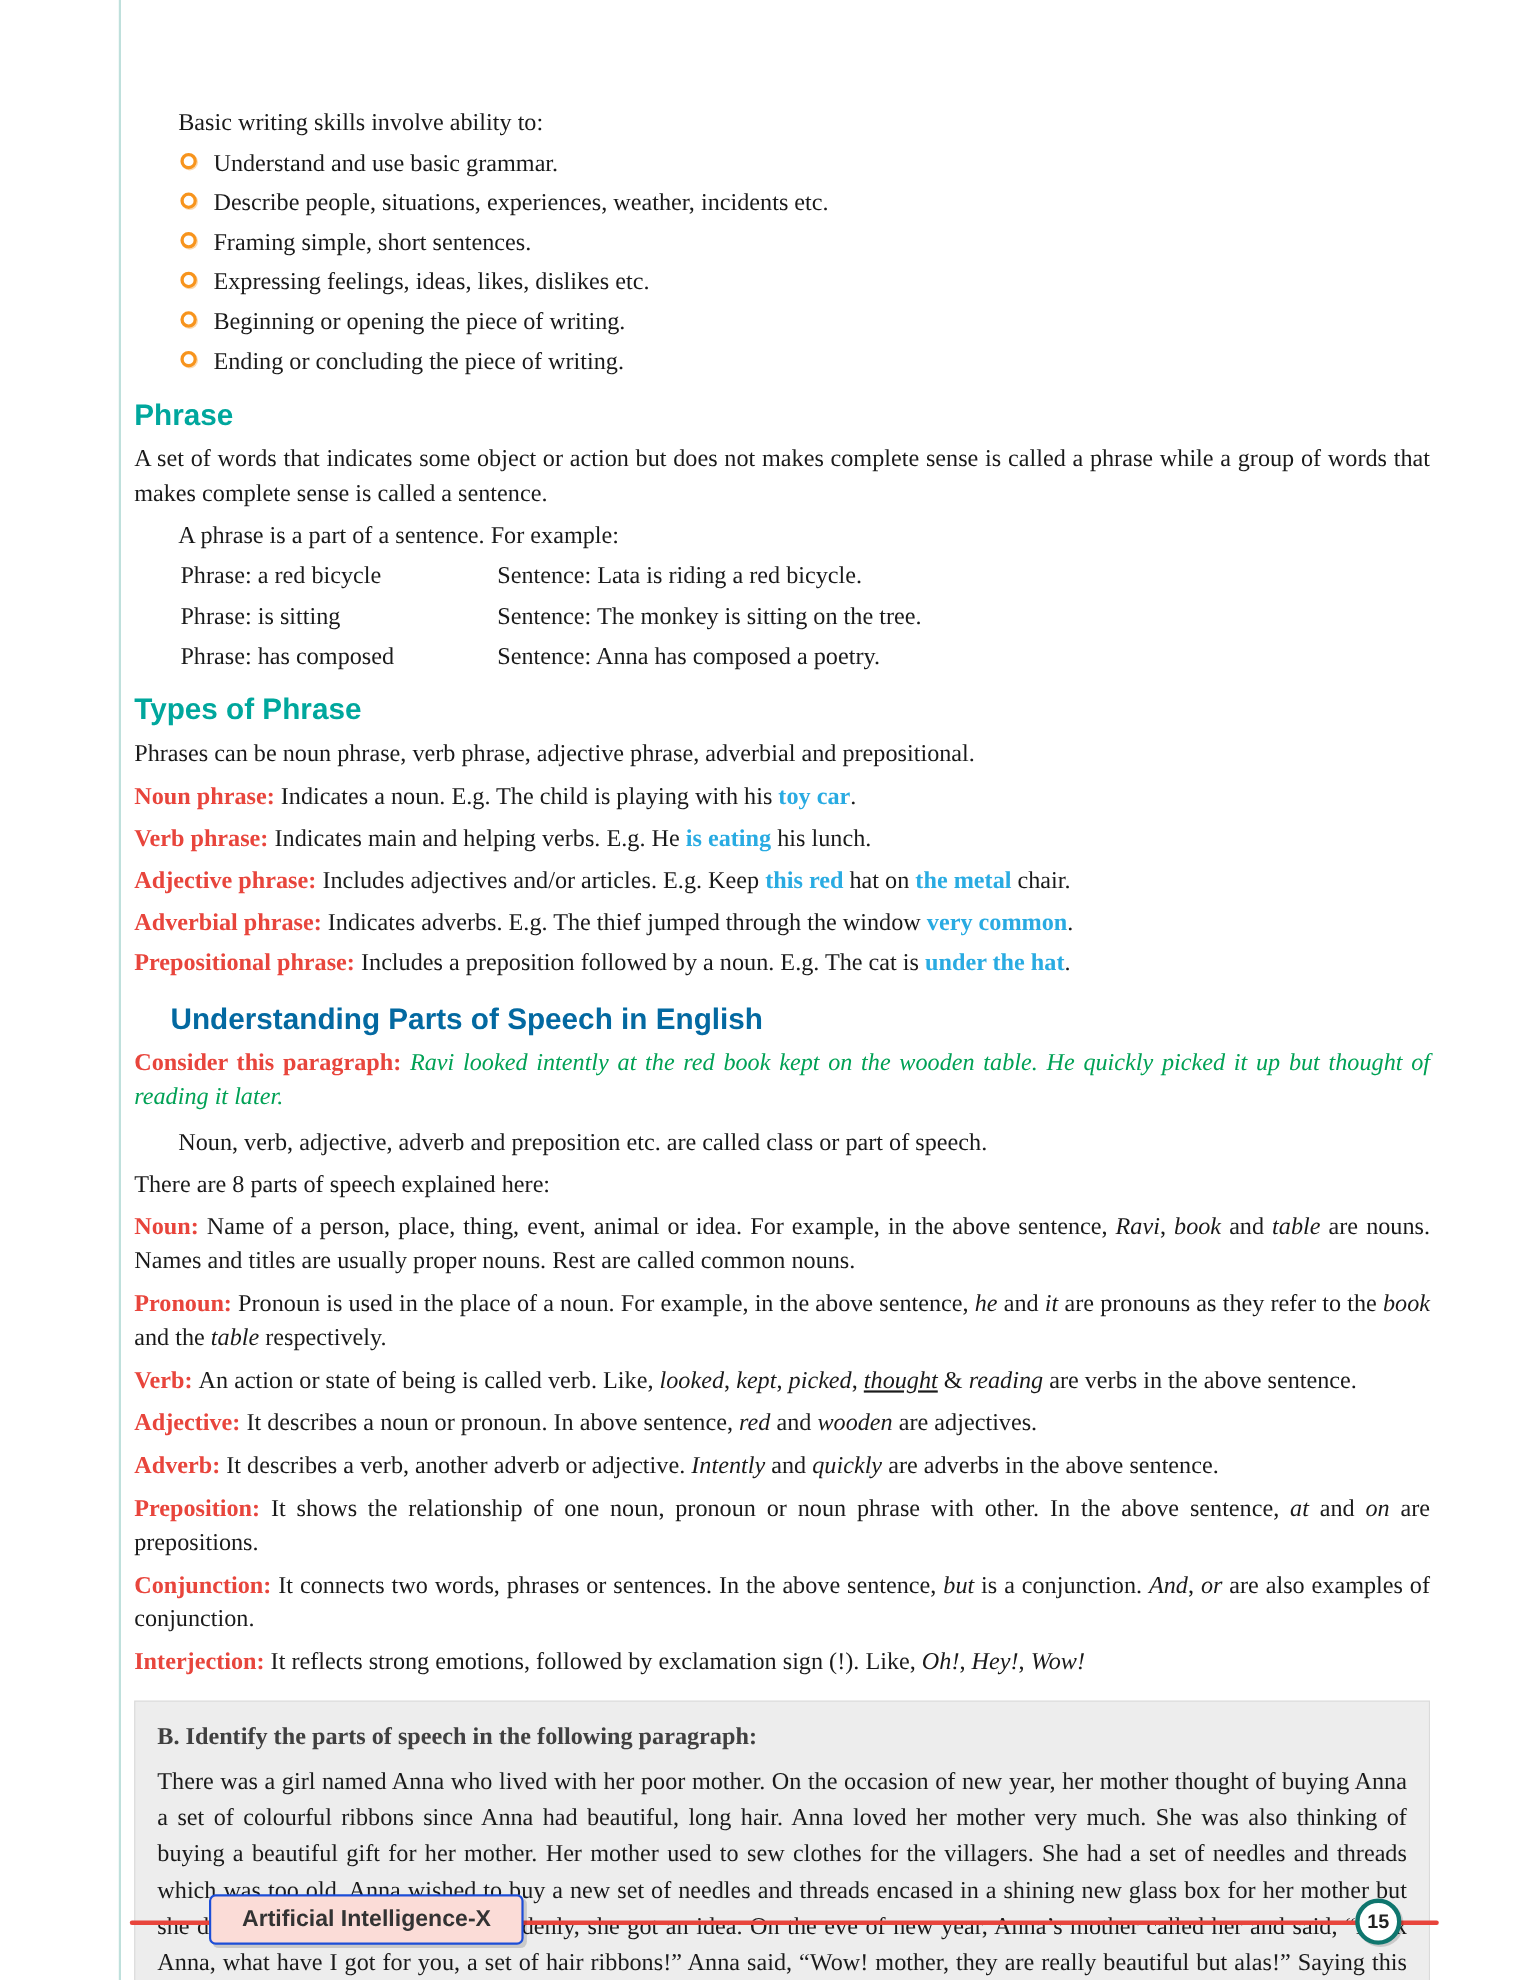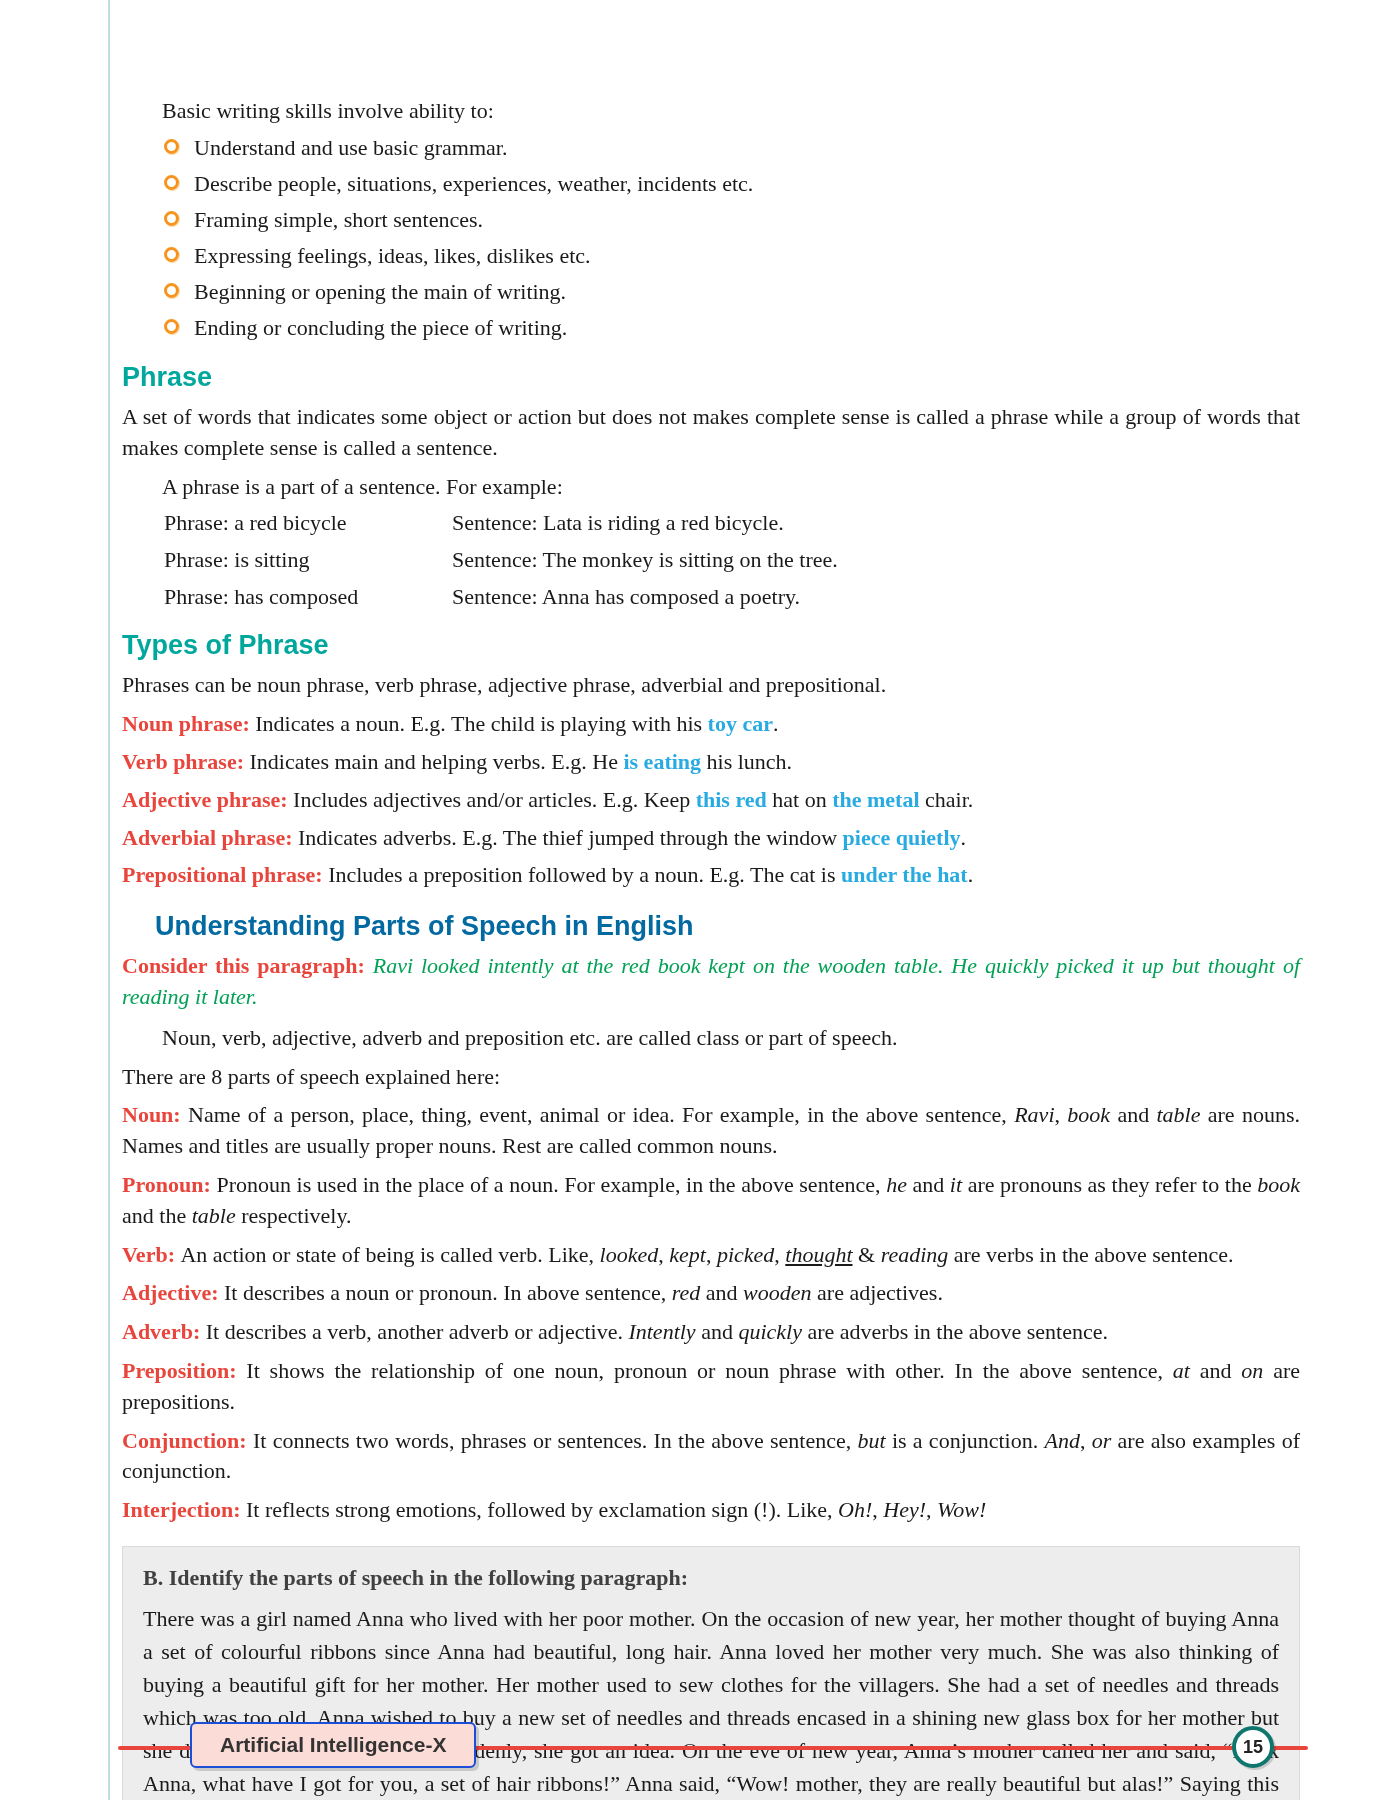--- a/index.html
+++ b/index.html
@@ -70,21 +70,21 @@
       <li>
         <span class="ring"></span>
         <span>Framing simple, short sentences.</span>
       </li>
       <li>
         <span class="ring"></span>
         <span>Expressing feelings, ideas, likes, dislikes etc.</span>
       </li>
       <li>
         <span class="ring"></span>
-        <span>Beginning or opening the main of writing.</span>
+        <span>Beginning or opening the piece of writing.</span>
       </li>
       <li>
         <span class="ring"></span>
         <span>Ending or concluding the piece of writing.</span>
       </li>
     </ul>
 
     <h2 class="teal">Phrase</h2>
     <p class="just">A set of words that indicates some object or action but does not makes complete sense is called a phrase while a group of words that makes complete sense is called a sentence.</p>
     <p class="indent">A phrase is a part of a sentence. For example:</p>
@@ -102,21 +102,21 @@
         <span class="ex-phrase">Phrase: has composed</span>
         <span class="ex-sentence">Sentence: Anna has composed a poetry.</span>
       </div>
     </div>
 
     <h2 class="teal">Types of Phrase</h2>
     <p>Phrases can be noun phrase, verb phrase, adjective phrase, adverbial and prepositional.</p>
     <p class="line"><span class="term">Noun phrase: </span><span>Indicates a noun. E.g. The child is playing with his </span><span class="blue">toy car</span><span>.</span></p>
     <p class="line"><span class="term">Verb phrase: </span><span>Indicates main and helping verbs. E.g. He </span><span class="blue">is eating</span><span> his lunch.</span></p>
     <p class="line"><span class="term">Adjective phrase: </span><span>Includes adjectives and/or articles. E.g. Keep </span><span class="blue">this red</span><span> hat on </span><span class="blue">the metal</span><span> chair.</span></p>
-    <p class="line"><span class="term">Adverbial phrase: </span><span>Indicates adverbs. E.g. The thief jumped through the window </span><span class="blue">piece quietly</span><span>.</span></p>
+    <p class="line"><span class="term">Adverbial phrase: </span><span>Indicates adverbs. E.g. The thief jumped through the window </span><span class="blue">very common</span><span>.</span></p>
     <p class="line"><span class="term">Prepositional phrase: </span><span>Includes a preposition followed by a noun. E.g. The cat is </span><span class="blue">under the hat</span><span>.</span></p>
 
     <h2 class="blueh">Understanding Parts of Speech in English</h2>
     <p class="consider-p"><span class="term">Consider this paragraph: </span><span class="green">Ravi looked intently at the red book kept on the wooden table. He quickly picked it up but thought of reading it later.</span></p>
     <p class="indent">Noun, verb, adjective, adverb and preposition etc. are called class or part of speech.</p>
     <p>There are 8 parts of speech explained here:</p>
 
     <p class="just"><span class="term">Noun: </span><span>Name of a person, place, thing, event, animal or idea. For example, in the above sentence, </span><span class="it">Ravi</span><span>, </span><span class="it">book</span><span> and </span><span class="it">table</span><span> are nouns. Names and titles are usually proper nouns. Rest are called common nouns.</span></p>
     <p class="just"><span class="term">Pronoun: </span><span>Pronoun is used in the place of a noun. For example, in the above sentence, </span><span class="it">he</span><span> and </span><span class="it">it</span><span> are pronouns as they refer to the </span><span class="it">book</span><span> and the </span><span class="it">table</span><span> respectively.</span></p>
     <p class="just"><span class="term">Verb: </span><span>An action or state of being is called verb. Like, </span><span class="it">looked</span><span>, </span><span class="it">kept</span><span>, </span><span class="it">picked</span><span>, </span><span class="itu">thought</span><span> &amp; </span><span class="it">reading</span><span> are verbs in the above sentence.</span></p>

